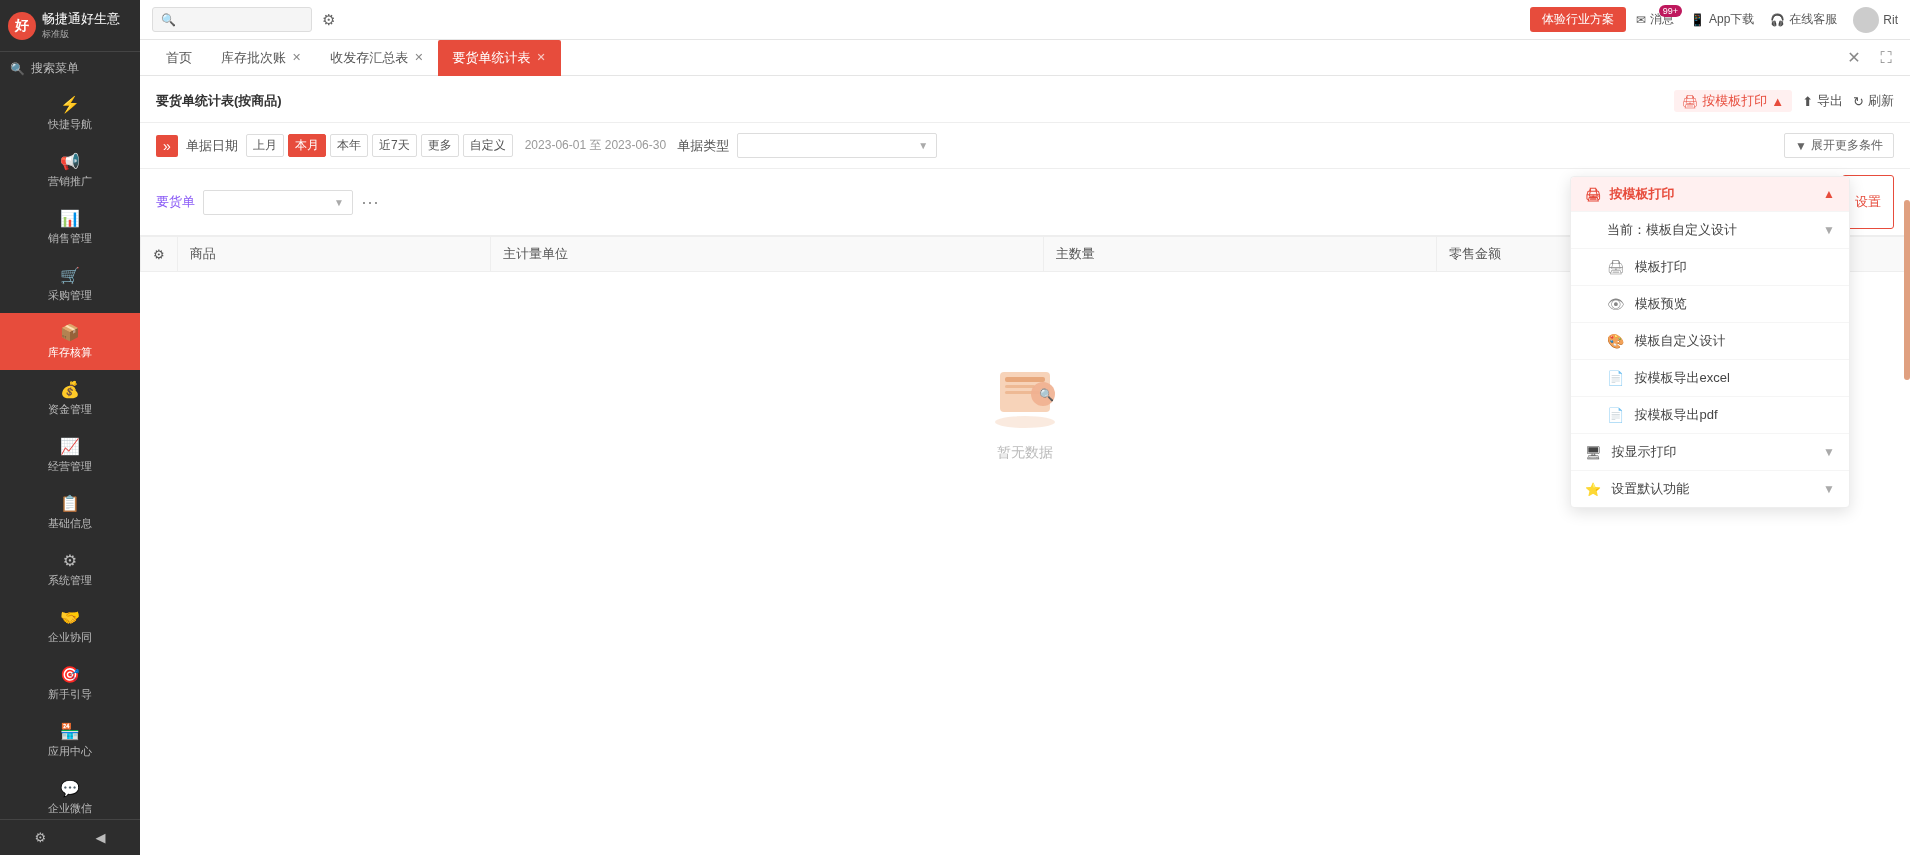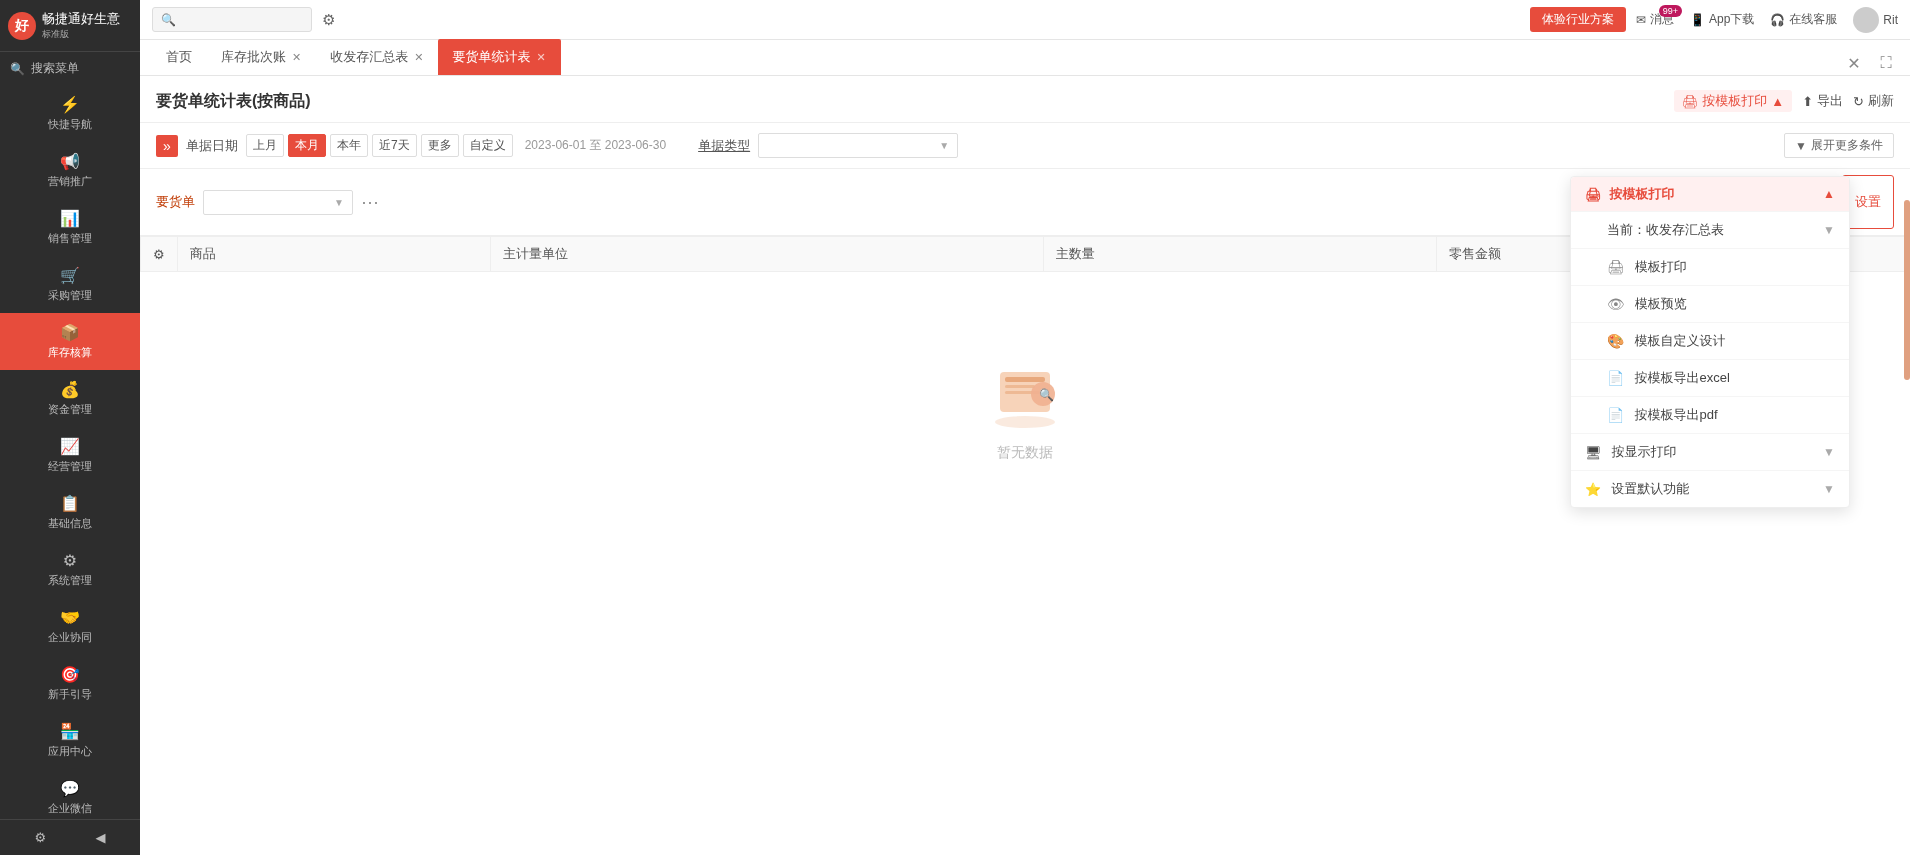--- a/index.html
+++ b/index.html
@@ -142,21 +142,21 @@
       height: 26px;
       background: #ccc;
       border-radius: 50%;
     }
 
     
     .tabs-bar {
       background: #fff;
       border-bottom: 1px solid #e5e5e5;
       display: flex;
-      align-items: flex-end;
+      align-items: center;
       padding: 0 12px;
       height: 36px;
       gap: 0;
       position: relative;
     }
     .tab {
       padding: 0 14px;
       height: 36px;
       display: flex;
       align-items: center;
@@ -209,21 +209,21 @@
     }
 
     .report-header {
       padding: 14px 16px 10px;
       border-bottom: 1px solid #eee;
       display: flex;
       align-items: center;
       justify-content: space-between;
     }
     .report-title {
-      font-size: 16px;
+      font-size: 13px;
       font-weight: bold;
       color: #333;
     }
     .report-actions {
       display: flex;
       align-items: center;
       gap: 10px;
     }
     .action-btn {
       display: flex;
@@ -321,21 +321,21 @@
 
     
     .filter-row2 {
       padding: 6px 16px;
       background: #fff;
       border-bottom: 1px solid #eee;
       display: flex;
       align-items: center;
       gap: 8px;
     }
-    .filter-label2 { color: #c2410c; font-size: 13px; }
+    .filter-label2 { color: #8b5cf6; font-size: 13px; }
     .filter-select2 {
       display: flex;
       align-items: center;
       gap: 4px;
       border: 1px solid #ddd;
       padding: 3px 8px;
       border-radius: 2px;
       background: #fff;
       font-size: 12px;
       color: #555;
@@ -650,21 +650,21 @@
         <div class="date-btns">
           <div class="date-btn">上月</div>
           <div class="date-btn active">本月</div>
           <div class="date-btn">本年</div>
           <div class="date-btn">近7天</div>
           <div class="date-btn">更多</div>
           <div class="date-btn">自定义</div>
         </div>
         <span class="date-range">2023-06-01 至 2023-06-30</span>
 
-        <span class="filter-label" style="margin-left:24px;text-decoration:underline;">单据类型</span>
+        <span class="filter-label" style="margin-left:3px;">单据类型</span>
         <div class="filter-select">
           <span style="flex:1;color:#ccc;">　　　　　　　　　</span>
           <span class="filter-dropdown-arrow">▼</span>
         </div>
 
         <div class="filter-more">
           <div class="expand-more-btn">
             <span>▼</span>
             <span>展开更多条件</span>
           </div>
@@ -717,21 +717,21 @@
     <div class="dropdown-menu">
       <div class="dropdown-header">
         <div class="dropdown-header-left">
           <span>🖨</span>
           <span>按模板打印</span>
         </div>
         <span class="dropdown-header-arrow">▲</span>
       </div>
 
       <div class="current-label">
-        <span>当前：收发存汇总表</span>
+        <span>当前：模板自定义设计</span>
         <span style="color:#aaa;font-size:12px;">▼</span>
       </div>
 
       <div class="dropdown-item">
         <span class="di-icon">🖨</span>
         <span>模板打印</span>
       </div>
       <div class="dropdown-item">
         <span class="di-icon">👁</span>
         <span>模板预览</span>

